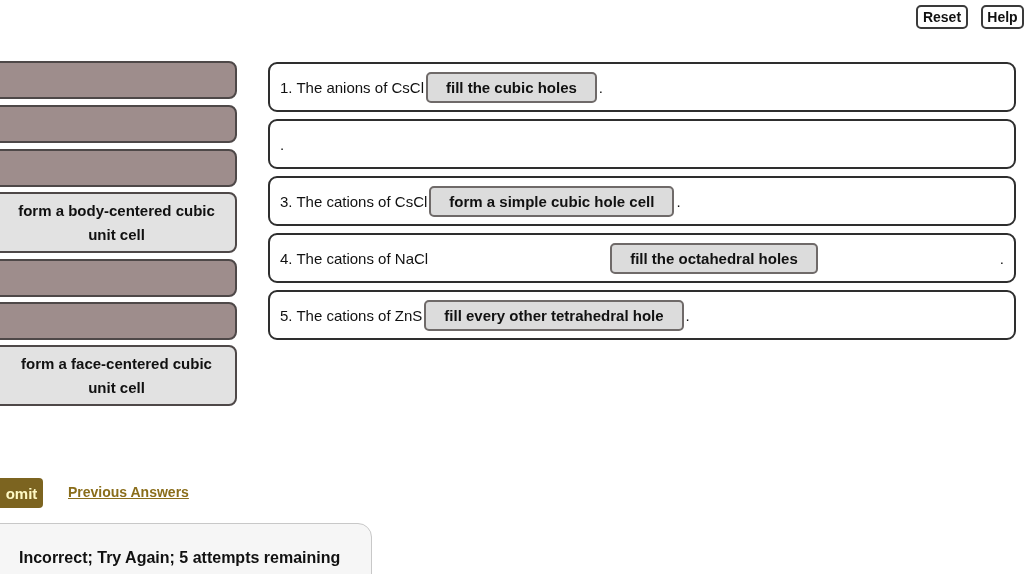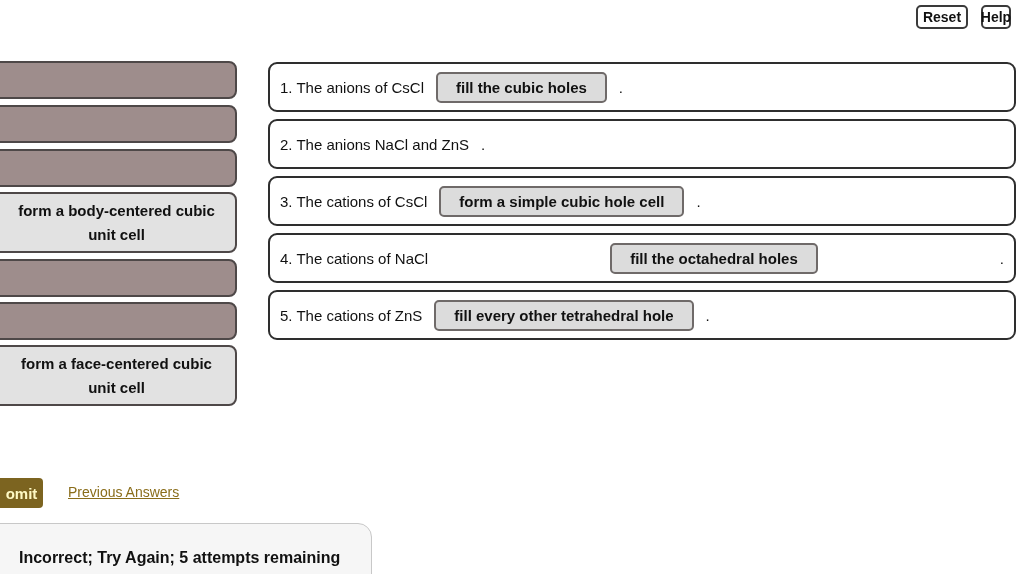--- a/index.html
+++ b/index.html
@@ -17,21 +17,21 @@
     position:absolute; top:5px; height:24px;
     background:#fff;
     border:2px solid #3a3a3a;
     border-radius:5px;
     font-family:"Liberation Sans", sans-serif;
     font-size:14px; font-weight:bold; color:#111;
     display:flex; align-items:center; justify-content:center;
     cursor:pointer;
   }
   .tool-btn.reset { left:916px; width:52px; }
-  .tool-btn.help  { left:981px; width:30px; }
+  .tool-btn.help  { left:981px; width:43px; }
 
   
   .bank-item {
     position:absolute; left:-22px; width:259px;
     border:2px solid var(--bank-border);
     border-radius:8px;
   }
   .bank-item.used { background:var(--bar-fill); height:38px; }
   .bank-item.choice {
     background:var(--choice-fill); height:61px;
@@ -40,21 +40,21 @@
     line-height:1.55; padding:0 8px 0 26px; cursor:grab;
   }
 
   
   .statement {
     position:absolute; left:268px; width:748px; height:50px;
     background:#fff;
     border:2px solid #2e2e2e;
     border-radius:9px;
     display:flex; align-items:center;
-    padding:0 10px; gap:12px;
+    padding:0 10px; gap:2px;
     font-size:15px; color:#111;
   }
   .chip {
     background:var(--chip-fill);
     border:2px solid #6f6a69;
     border-radius:5px;
     font-weight:bold; font-size:15px; color:#111;
     padding:5px 18px;
     white-space:nowrap;
     cursor:grab;
@@ -65,21 +65,21 @@
     position:absolute; left:0; top:478px; width:43px; height:30px;
     background:var(--submit-bg);
     color:#fef9c3; font-weight:bold; font-size:15px;
     font-family:"Liberation Sans", sans-serif;
     border:none; border-radius:0 4px 4px 0;
     display:flex; align-items:center; justify-content:center;
     cursor:pointer;
   }
   .prev-link {
     position:absolute; left:68px; top:484px;
-    color:var(--link-color); font-size:14px; font-weight:normal;
+    color:var(--link-color); font-size:14px; font-weight:bold;
     text-decoration:underline; cursor:pointer;
   }
   .feedback {
     position:absolute; left:-20px; top:523px; width:392px; height:72px;
     background:#f6f6f6;
     border:1px solid #c8c8c8;
     border-radius:0 14px 0 0;
     padding:25px 0 0 38px;
     font-size:16px; font-weight:bold; color:#111;
     white-space:nowrap;
@@ -107,21 +107,20 @@
       </div>
     </div>
 
   <div id="statements">
       <div class="statement" style="top: 62px;">
     <span>1. The anions of CsCl</span>
     <span class="chip">fill the cubic holes</span>
     <span>.</span>
   </div>
       <div class="statement" style="top: 119px;">
-    <span>2. The anions NaCl and ZnS</span>
     <span>.</span>
   </div>
       <div class="statement" style="top: 176px;">
     <span>3. The cations of CsCl</span>
     <span class="chip">form a simple cubic hole cell</span>
     <span>.</span>
   </div>
       <div class="statement" style="top: 233px; justify-content: space-between;">
     <span>4. The cations of NaCl</span>
     <span class="chip">fill the octahedral holes</span>

